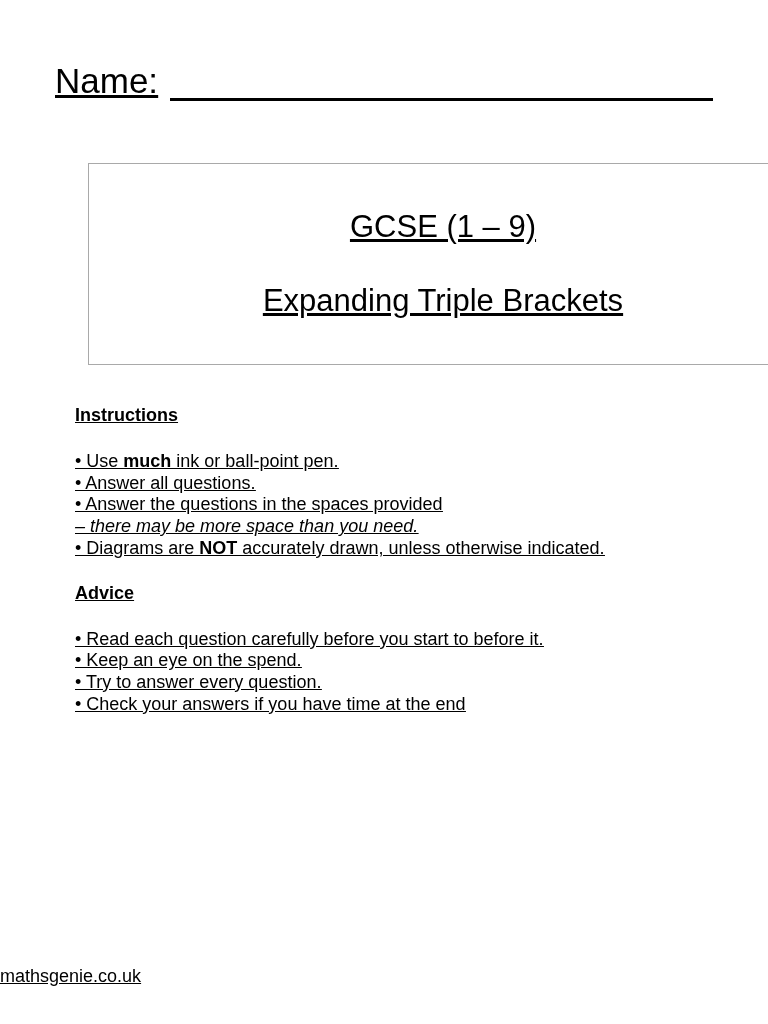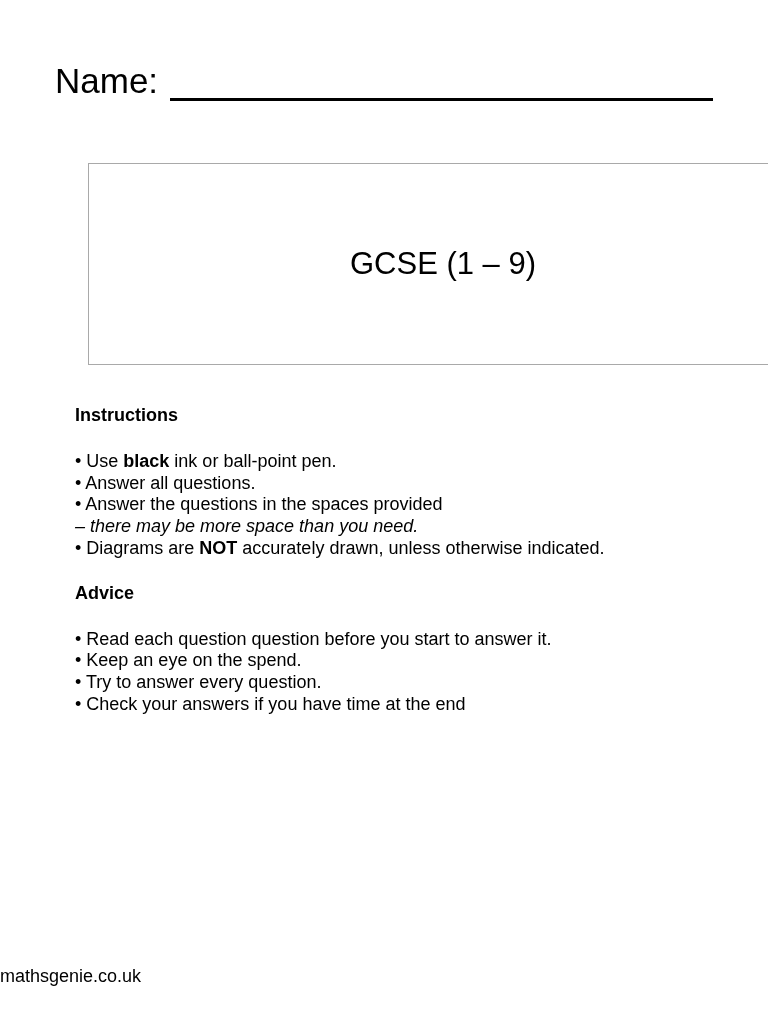--- a/index.html
+++ b/index.html
@@ -1,15 +1,15 @@
 <!DOCTYPE html>
 <html><head>
 <meta charset="utf-8">
 <style>
-  * { margin: 0; padding: 0; box-sizing: border-box; }
+  * { margin: 0; padding: 0; box-sizing: border-box; text-decoration: underline; }
   html, body { background: #ffffff; }
   .page {
     position: relative;
     width: 768px;
     height: 1024px;
     background: #ffffff;
     color: #000000;
     font-family: "Liberation Sans", sans-serif;
     overflow: hidden;
   }
@@ -77,34 +77,35 @@
 
 <div class="page" style="background: rgb(255, 255, 255); color: rgb(0, 0, 0);">
 
   <div class="name-row">
     <span>Name:</span>
     <span class="name-line"></span>
   </div>
 
   <div class="title-box" style="border-color: rgb(169, 169, 169);">
     <div>GCSE (1 – 9)</div>
+    <div>Expanding Triple Brackets</div>
   </div>
 
   <div class="content">
       <div class="section">
         <div class="section-heading">Instructions</div>
-        <div class="line"><span>• Use </span><span class="b">black</span><span> ink or ball-point pen.</span></div>
+        <div class="line"><span>• Use </span><span class="b">much</span><span> ink or ball-point pen.</span></div>
         <div class="line"><span>• Answer all questions.</span></div>
         <div class="line"><span>• Answer the questions in the spaces provided</span></div>
         <div class="line"><span class="i">– there may be more space than you need.</span></div>
         <div class="line"><span>• Diagrams are </span><span class="b">NOT</span><span> accurately drawn, unless otherwise indicated.</span></div>
       </div>
       <div class="section">
         <div class="section-heading">Advice</div>
-        <div class="line"><span>• Read each question question before you start to answer it.</span></div>
+        <div class="line"><span>• Read each question carefully before you start to before it.</span></div>
         <div class="line"><span>• Keep an eye on the spend.</span></div>
         <div class="line"><span>• Try to answer every question.</span></div>
         <div class="line"><span>• Check your answers if you have time at the end</span></div>
       </div>
     </div>
 
   <div class="footer">mathsgenie.co.uk</div>
 
 </div>
 

